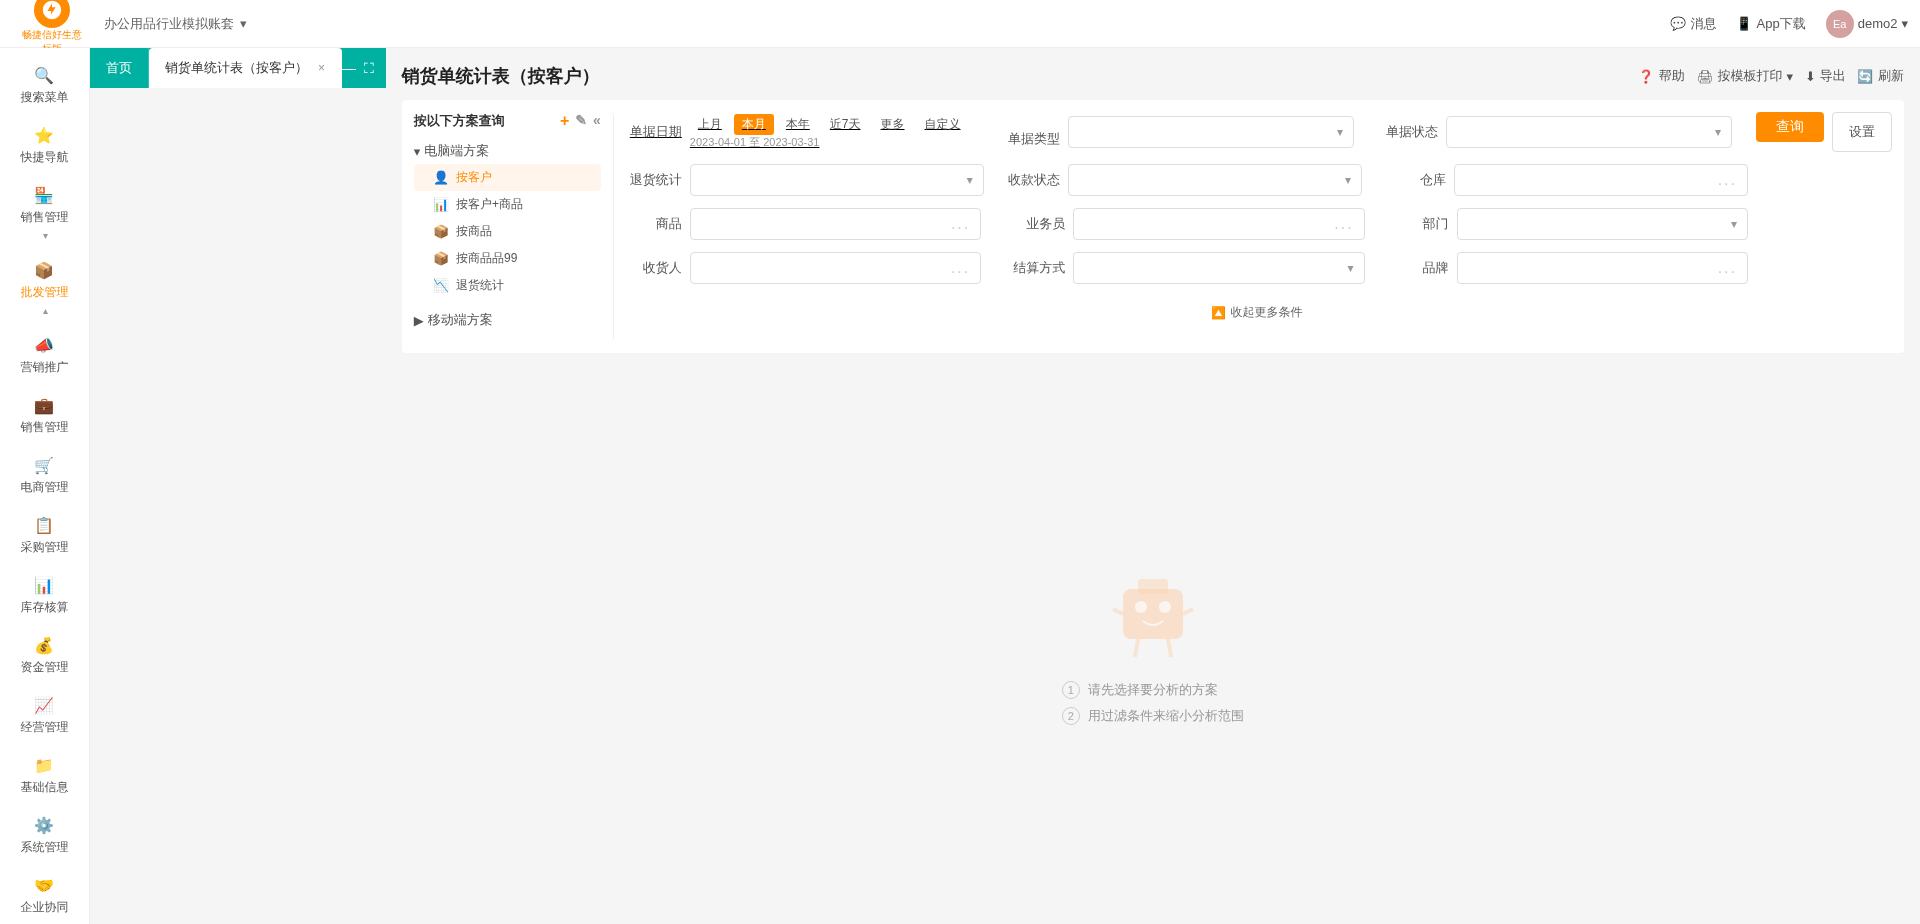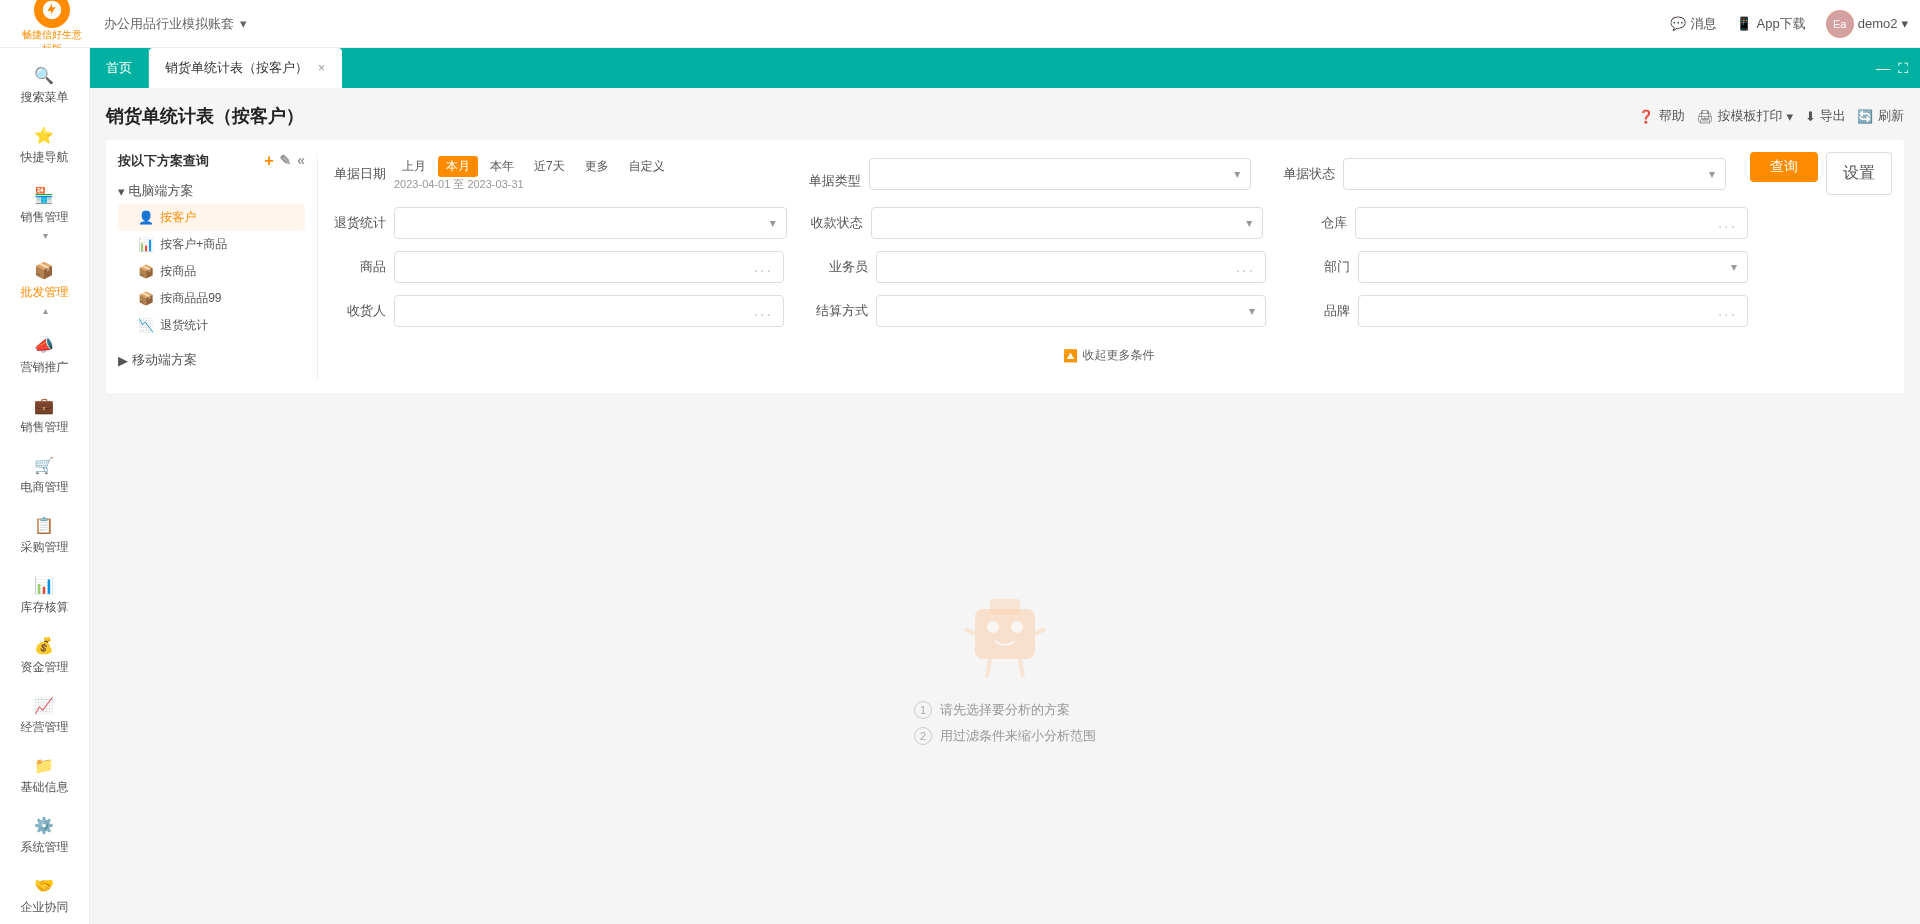--- a/index.html
+++ b/index.html
@@ -30,21 +30,21 @@
     .main-layout { display: flex; flex: 1; overflow: hidden; }
 
     
     .sidebar { width: 90px; background: #fff; border-right: 1px solid #eee; display: flex; flex-direction: column; align-items: center; padding-top: 8px; overflow-y: auto; flex-shrink: 0; }
     .sidebar-item { display: flex; flex-direction: column; align-items: center; padding: 10px 4px; cursor: pointer; width: 100%; font-size: 12px; color: #555; gap: 4px; }
     .sidebar-item.active { color: #ff8c00; }
     .sidebar-item .s-icon { font-size: 16px; }
     .sidebar-arrow { font-size: 10px; color: #999; margin-left: 2px; }
 
     
-    .content-area { flex: 1; display: flex; flex-direction: column; overflow: hidden; }
+    .content-area { flex: 1; display: flex; flex-direction: row; overflow: hidden; }
 
     
     .tab-bar {
       display: flex; align-items: center;
       background: #00b0a0; height: 40px;
       padding: 0 0 0 0;
       flex-shrink: 0;
     }
     .tab-item { display: flex; align-items: center; height: 40px; padding: 0 16px; font-size: 13px; color: #fff; cursor: pointer; gap: 6px; border-right: 1px solid rgba(255,255,255,0.2); }
     .tab-item.home-tab { background: transparent; }
@@ -55,21 +55,21 @@
 
     
     .page-content { flex: 1; overflow-y: auto; background: #f5f5f5; padding: 16px; display: flex; flex-direction: column; gap: 12px; }
 
     
     .page-header { display: flex; align-items: center; justify-content: space-between; }
     .page-title { font-size: 18px; font-weight: bold; color: #222; }
     .page-actions { display: flex; align-items: center; gap: 12px; font-size: 13px; color: #555; }
     .page-action-item { display: flex; align-items: center; gap: 4px; cursor: pointer; }
     .btn-query { background: #ff8c00; color: #fff; border: none; padding: 6px 20px; border-radius: 4px; font-size: 14px; cursor: pointer; }
-    .btn-settings { background: #fff; color: #555; border: 1px solid #ddd; padding: 10px 16px; border-radius: 4px; font-size: 16px; cursor: pointer; }
+    .btn-settings { background: #fff; color: #555; border: 1px solid #ddd; padding: 10px 16px; border-radius: 4px; font-size: 13px; cursor: pointer; }
 
     
     .scheme-panel { background: #fff; border-radius: 4px; padding: 12px; width: 200px; flex-shrink: 0; }
     .scheme-header { display: flex; align-items: center; justify-content: space-between; font-size: 13px; font-weight: bold; color: #333; margin-bottom: 8px; }
     .scheme-actions { display: flex; gap: 6px; }
     .scheme-actions span { cursor: pointer; color: #999; font-size: 14px; }
     .scheme-group { margin-bottom: 8px; }
     .scheme-group-title { display: flex; align-items: center; gap: 4px; font-size: 13px; color: #555; cursor: pointer; padding: 4px 0; }
     .scheme-item { display: flex; align-items: center; gap: 6px; padding: 5px 8px 5px 20px; font-size: 12px; color: #555; cursor: pointer; border-radius: 4px; }
     .scheme-item.active { color: #ff8c00; background: #fff5ec; }
@@ -291,21 +291,21 @@
                 <span>▶</span>
                 <span>移动端方案</span>
               </div>
             </div>
           </div>
 
           <div style="flex:1; display:flex; flex-direction:column;">
 
             <div class="filter-row">
 
-              <div class="filter-field" style="flex:1.2;">
+              <div class="filter-field" style="flex:1.2;text-decoration:underline;">
                 <div class="filter-label">单据日期</div>
                 <div style="flex:1;">
                   <div class="date-tabs">
                     <span class="date-tab">上月</span>
                     <span class="date-tab active">本月</span>
                     <span class="date-tab">本年</span>
                     <span class="date-tab">近7天</span>
                     <span class="date-tab">更多</span>
                     <span class="date-tab custom">自定义</span>
                   </div>

